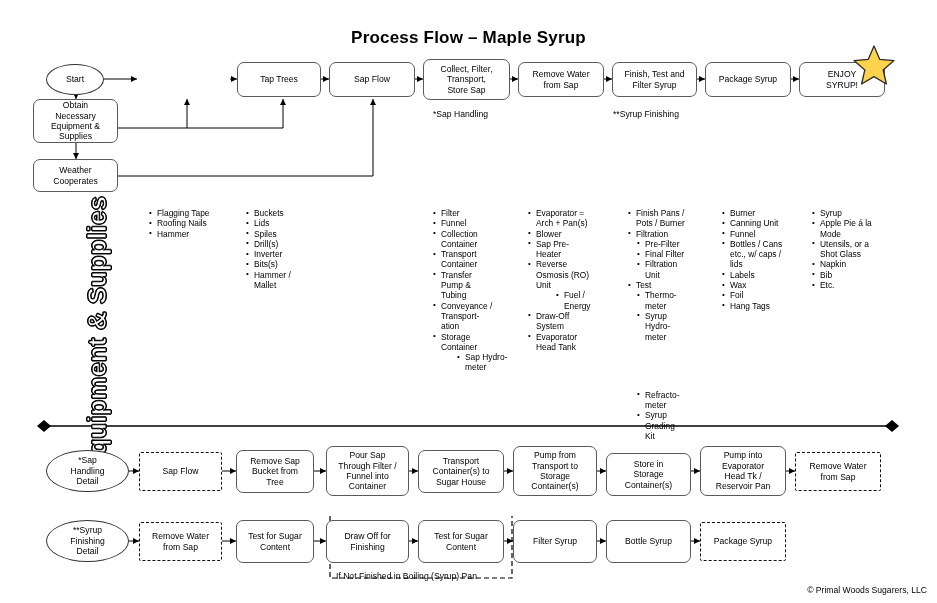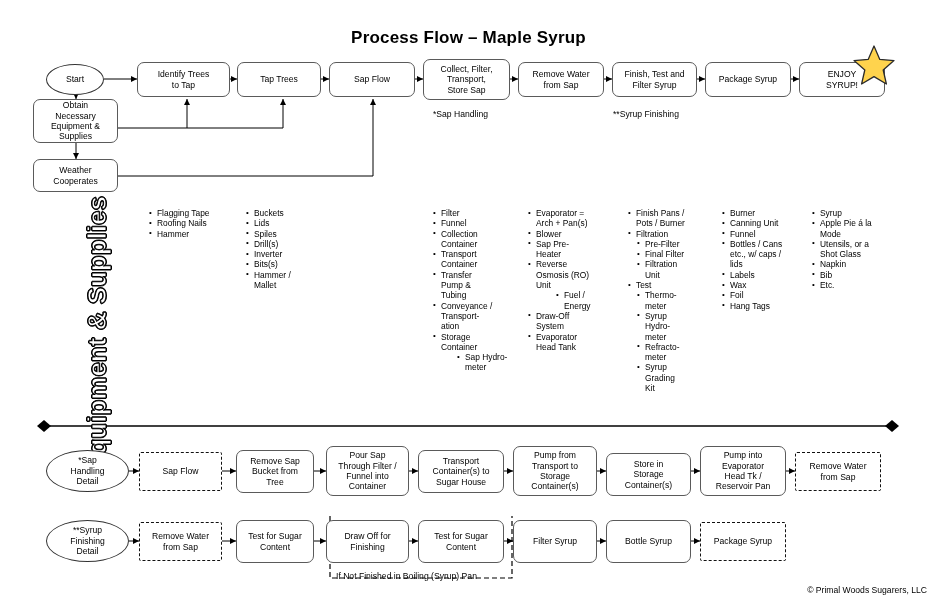--- a/index.html
+++ b/index.html
@@ -172,24 +172,20 @@
 
     <g stroke="#000" stroke-width="1.2" fill="none" stroke-dasharray="5,3">
       <path d="M330,516 L330,578 L512,578 L512,516"></path>
     </g>
   </svg>
 
   <div class="ellipse" style="left:46px; top:64px; width:58px; height:31px;">
     <span>Start</span>
   </div>
 
-  <div class="node" style="left:137px; top:62px; width:93px; height:35px;">
-    <span>Identify Trees
-to Tap</span>
-  </div>
   <div class="node" style="left:237px; top:62px; width:84px; height:35px;">
     <span>Tap Trees</span>
   </div>
   <div class="node" style="left:329px; top:62px; width:86px; height:35px;">
     <span>Sap Flow</span>
   </div>
   <div class="node" style="left:423px; top:59px; width:87px; height:41px;">
     <span>Collect, Filter,
 Transport,
 Store Sap</span>
@@ -296,21 +292,21 @@
         <li class="sub" style="white-space: pre-line;">Pre-Filter</li>
         <li class="sub" style="white-space: pre-line;">Final Filter</li>
         <li class="sub" style="white-space: pre-line;">Filtration
 Unit</li>
         <li style="white-space: pre-line;">Test</li>
         <li class="sub" style="white-space: pre-line;">Thermo-
 meter</li>
         <li class="sub" style="white-space: pre-line;">Syrup
 Hydro-
 meter</li>
-        <li class="sub" style="white-space: pre-line;">Refracto-
+        <li class="sub" style="white-space: pre-line; margin-top: 48px;">Refracto-
 meter</li>
         <li class="sub" style="white-space: pre-line;">Syrup
 Grading
 Kit</li>
       </ul>
   </div>
   <div class="col" style="left:722px; top:208px; width:86px;">
     <ul>
         <li style="white-space: pre-line;">Burner</li>
         <li style="white-space: pre-line;">Canning Unit</li>

